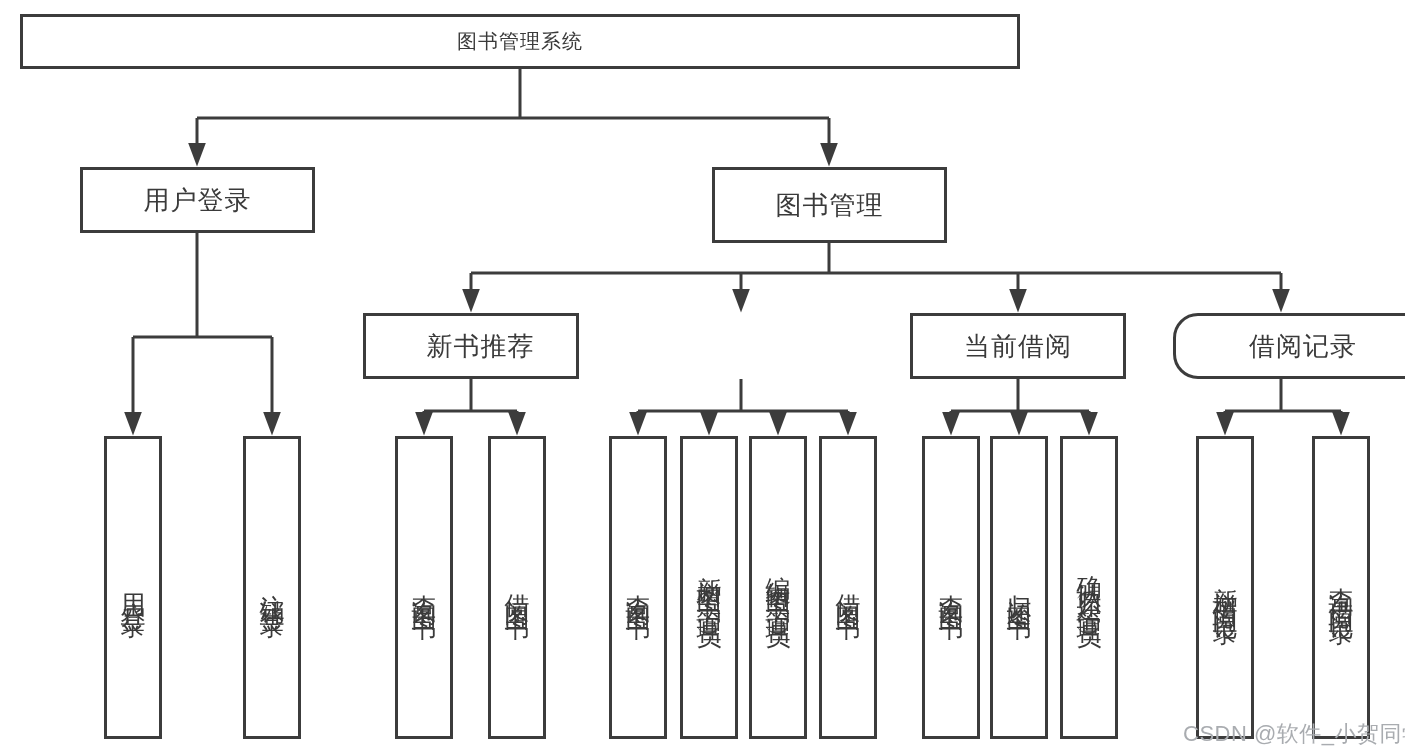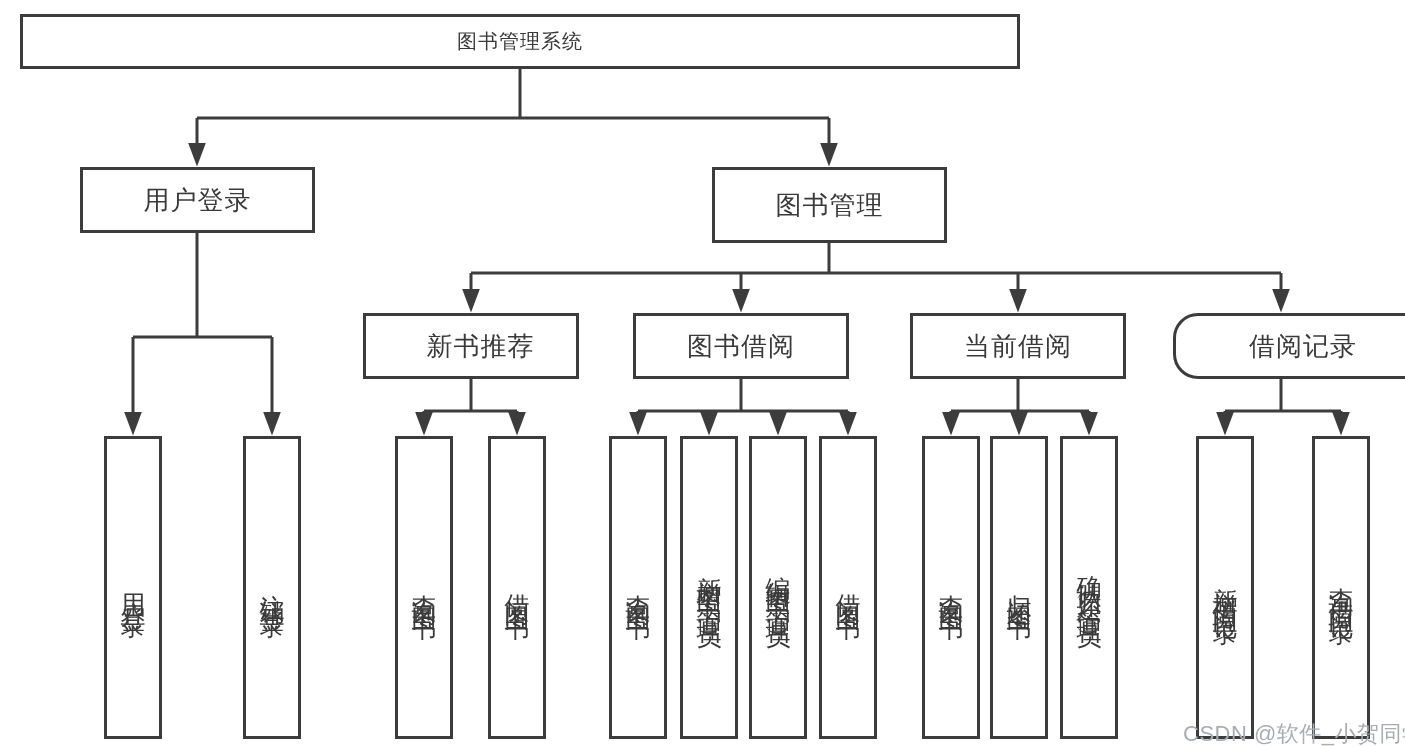--- a/index.html
+++ b/index.html
@@ -72,21 +72,20 @@
     <line class="wire" x1="1225" y1="411" x2="1225" y2="413" marker-end="url(#arrowhead)"></line>
     <line class="wire" x1="1341" y1="411" x2="1341" y2="413" marker-end="url(#arrowhead)"></line>
   </svg>
 
   <div class="node root" style="left:20px; top:14px; width:1000px; height:55px;">图书管理系统</div>
 
   <div class="node" style="left:80px; top:167px; width:235px; height:66px;">用户登录</div>
   <div class="node" style="left:712px; top:167px; width:235px; height:76px;">图书管理</div>
 
   <div class="node" style="left:363px; top:313px; width:216px; height:66px;padding-left:19px;">新书推荐</div>
-  <div class="node" style="left:633px; top:313px; width:216px; height:66px;">图书借阅</div>
   <div class="node" style="left:910px; top:313px; width:216px; height:66px;">当前借阅</div>
   <div class="node" style="left:1173px; top:313px; width:260px; height:66px;border-radius:25px;">借阅记录</div>
 
   <div class="node leaf" style="left:104px; top:436px; width:58px; height:303px;">用户登录</div>
   <div class="node leaf" style="left:243px; top:436px; width:58px; height:303px;">注销登录</div>
 
   <div class="node leaf" style="left:395px; top:436px; width:58px; height:303px;">查询图书</div>
   <div class="node leaf" style="left:488px; top:436px; width:58px; height:303px;">借阅图书</div>
 
   <div class="node leaf" style="left:609px; top:436px; width:58px; height:303px;">查询图书</div>

